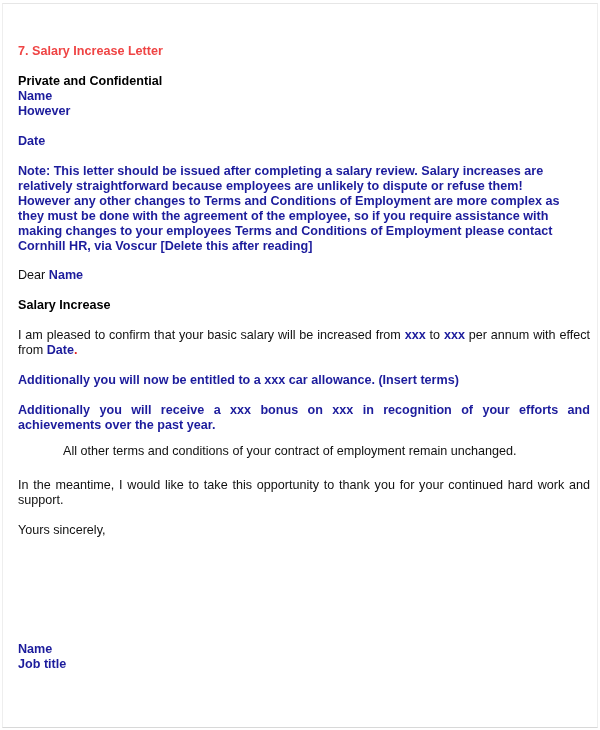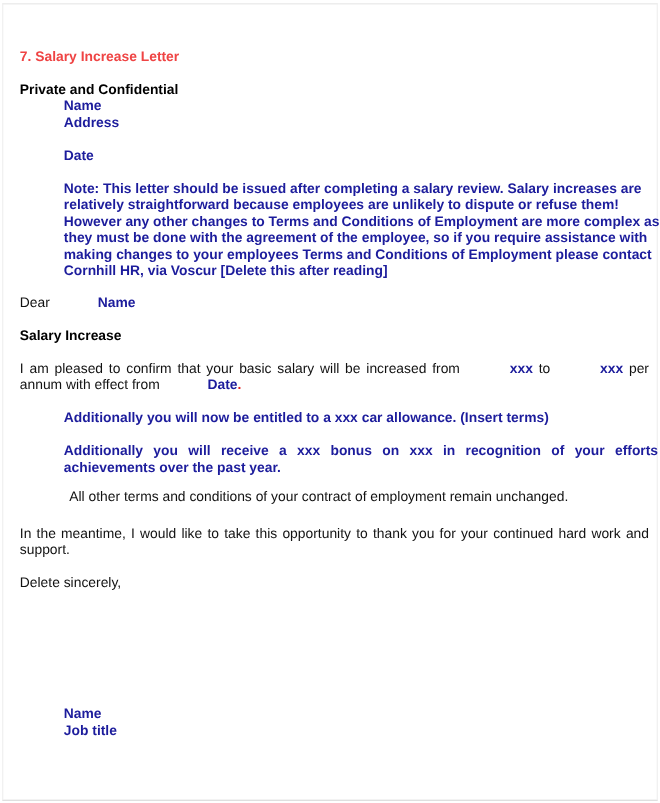--- a/index.html
+++ b/index.html
@@ -34,40 +34,40 @@
       width: 572px;
       font-size: 12.6px;
     }
     .blk {
       position: absolute;
       left: 0;
       width: 572px;
       line-height: 15px;
       margin: 0;
     }
-    .blue { color: #1c1c9c; font-weight: bold; margin-left: 40px; }
+    .blue { color: #1c1c9c; font-weight: bold; }
     .title { color: #ef4444; font-weight: bold; font-size: 12.6px; }
     .black-bold { color: #000000; font-weight: bold; }
     .red { color: #e02020; font-weight: bold; }
     .justify { text-align: justify; text-align-last: left; }
     .line { display: block; }
   </style>
 </head>
 <body>
 
 <div class="frame"></div>
 
 <div class="page">
 
   <div class="blk title" style="top:44px;">7. Salary Increase Letter</div>
 
   <div class="blk" style="top:74px;">
     <span class="line black-bold">Private and Confidential</span>
     <span class="line blue">Name</span>
-    <span class="line blue">Address</span>
+    <span class="line blue">However</span>
   </div>
 
   <div class="blk blue" style="top:134px;">Date</div>
 
   <div class="blk blue" style="top:164px;">
     <span class="line">Note: This letter should be issued after completing a salary review. Salary increases are</span>
     <span class="line">relatively straightforward because employees are unlikely to dispute or refuse them!</span>
     <span class="line">However any other changes to Terms and Conditions of Employment are more complex as</span>
     <span class="line">they must be done with the agreement of the employee, so if you require assistance with</span>
     <span class="line">making changes to your employees Terms and Conditions of Employment please contact</span>
@@ -81,20 +81,20 @@
   <div class="blk justify" style="top:328px;"><span>I am pleased to confirm that your basic salary will be increased from </span><span class="blue">xxx</span><span> to </span><span class="blue">xxx</span><span> per annum with effect from </span><span class="blue">Date</span><span class="red">.</span></div>
 
   <div class="blk blue" style="top:373px;">Additionally you will now be entitled to a xxx car allowance. (Insert terms)</div>
 
   <div class="blk blue justify" style="top:403px;">Additionally you will receive a xxx bonus on xxx in recognition of your efforts and achievements over the past year.</div>
 
   <div class="blk" style="top:444px;margin-left:45px;">All other terms and conditions of your contract of employment remain unchanged.</div>
 
   <div class="blk justify" style="top:478px;">In the meantime, I would like to take this opportunity to thank you for your continued hard work and support.</div>
 
-  <div class="blk" style="top:523px;">Delete sincerely,</div>
+  <div class="blk" style="top:523px;">Yours sincerely,</div>
 
   <div class="blk" style="top:642px;">
     <span class="line blue">Name</span>
     <span class="line blue">Job title</span>
   </div>
 
 </div>
 
 </body></html>

